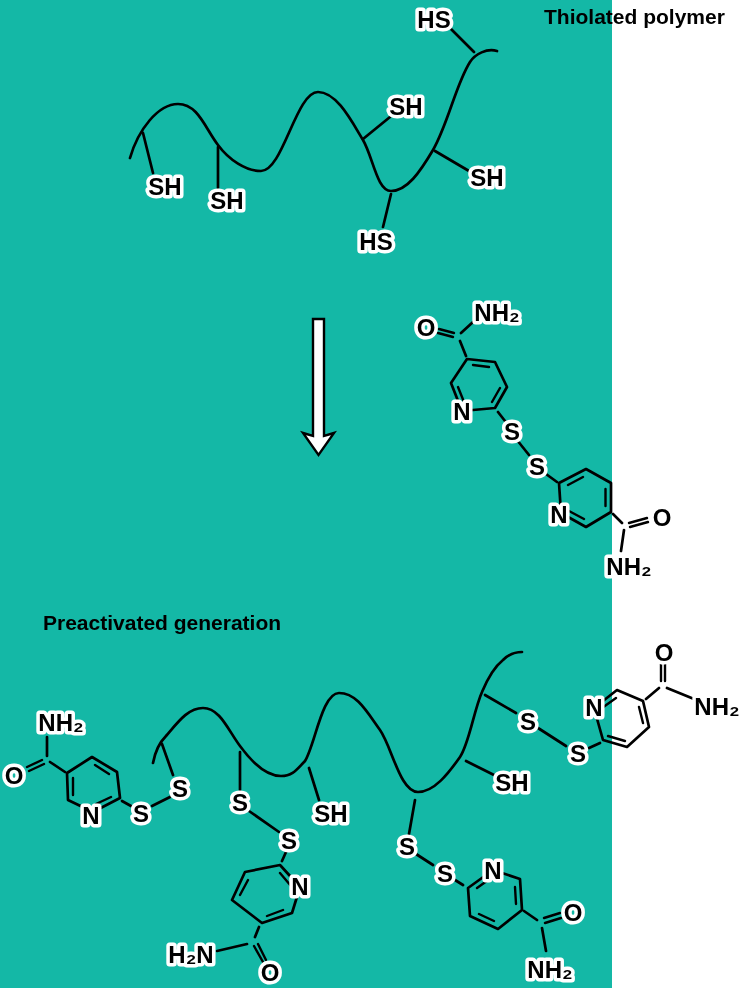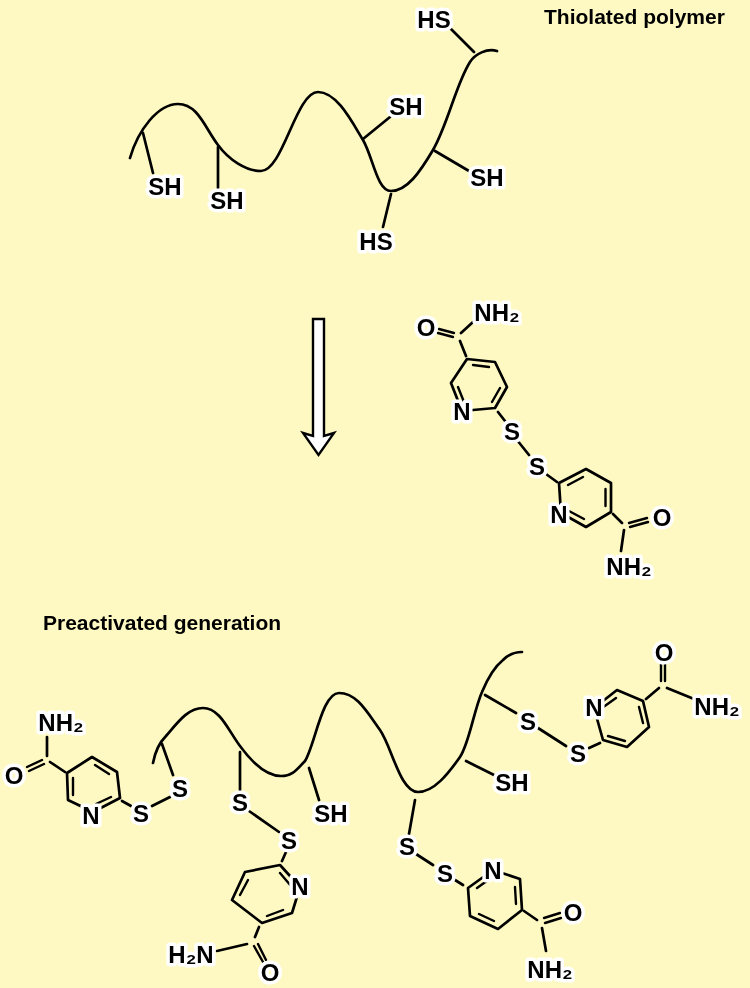--- a/index.html
+++ b/index.html
@@ -1,17 +1,17 @@
 <!DOCTYPE html>
 <html><head>
 <meta charset="utf-8">
 <style>
   html,body { margin:0; padding:0; background:#ffffff; }
   .canvas {
-    width:750px; height:988px; background:#fef9c3; position:relative;
+    width:612px; height:988px; background:#14b8a6; position:relative;
     font-family:"Liberation Sans", sans-serif;
   }
   svg { display:block; }
   .stroke { fill:none; stroke:#000; stroke-width:2.7; stroke-linecap:round; stroke-linejoin:round; }
   .stroke-thin { fill:none; stroke:#000; stroke-width:2.4; stroke-linecap:round; }
   .arrow { fill:#ffffff; stroke:#000; stroke-width:2.4; stroke-linejoin:miter; }
   .atom {
     font:700 24px "Liberation Sans", sans-serif;
     fill:#000; text-anchor:middle; dominant-baseline:central;
     paint-order:stroke; stroke:#ffffff; stroke-width:7px; stroke-linejoin:round;

